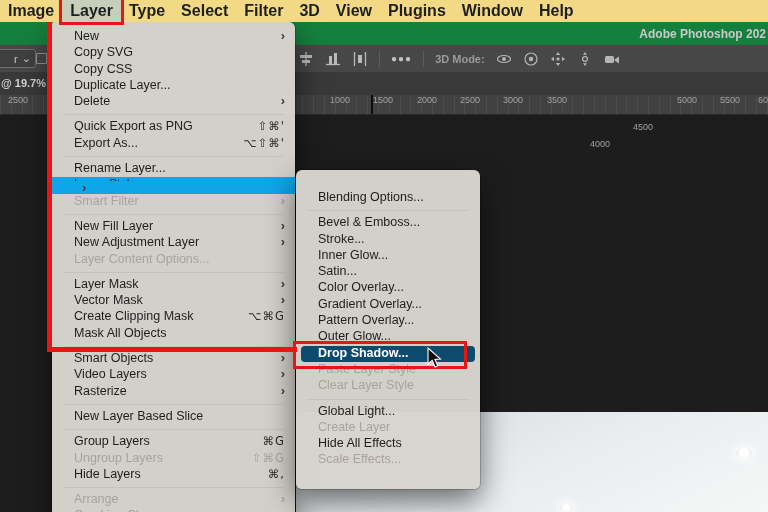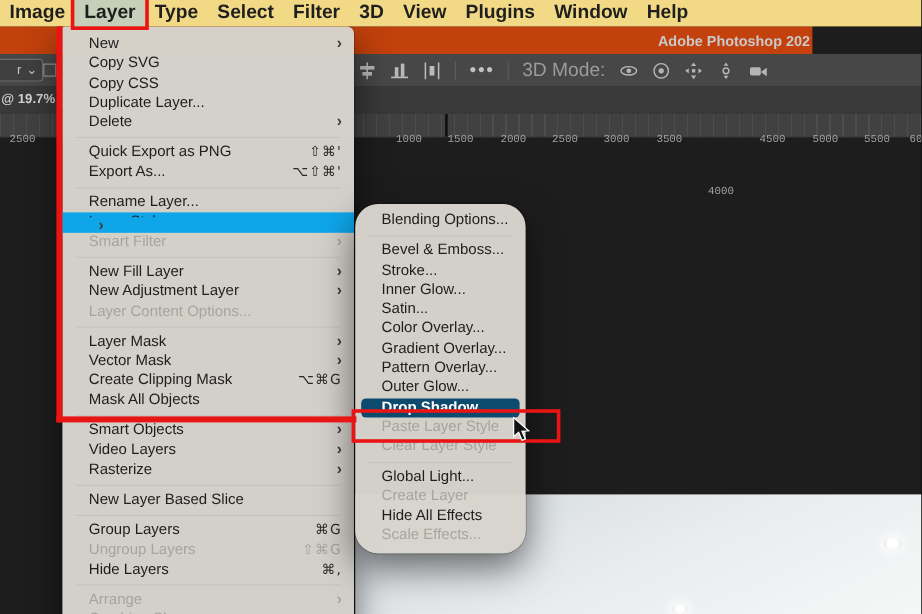--- a/index.html
+++ b/index.html
@@ -4,56 +4,56 @@
 <style>
   html,body{margin:0;padding:0;background:#101010;}
   .stage{position:relative;width:768px;height:512px;overflow:hidden;
          font-family:"Liberation Sans",sans-serif;background:#1d1d1d;}
   
   .menubar{position:absolute;left:0;top:0;width:768px;height:22px;background:#f2d985;
            display:flex;align-items:center;padding-left:0;z-index:6;}
   .mb-item{padding:2px 8px;font-size:16px;font-weight:600;color:#1f1f1f;white-space:nowrap;}
   .mb-item.active{background:#c6cfb9;outline:3px solid #e91515;}
   
-  .titlebar{position:absolute;left:0;top:22px;width:677px;height:23px;background:#c2410c;
+  .titlebar{position:absolute;left:0;top:22px;width:768px;height:23px;background:#15803d;
             border-bottom:1px solid #3b82f6;z-index:2;}
   .app-title{position:absolute;right:2px;top:5px;font-size:12px;font-weight:700;color:#c9c9c9;white-space:nowrap;}
   
   .optionsbar{position:absolute;left:0;top:45px;width:768px;height:27px;background:#474747;
               border-bottom:1px solid #2e2e2e;z-index:2;}
   .ob-preset{position:absolute;left:-14px;top:4px;width:44px;height:17px;border:1px solid #6e6e6e;
              border-radius:3px;background:#3f3f3f;color:#c5c5c5;font-size:11px;
              display:flex;align-items:center;justify-content:flex-end;padding-right:4px;gap:4px;}
   .ob-check{position:absolute;left:36px;top:8px;width:9px;height:9px;border:1px solid #919191;border-radius:1px;}
   .ob-group{position:absolute;left:298px;top:0;height:27px;display:flex;align-items:center;gap:11px;}
   .ob-sep{width:1px;height:16px;background:#5d5d5d;}
   .ob-icon{width:16px;height:16px;display:block;}
   .ob-more{color:#c2c2c2;font-size:10px;letter-spacing:1px;font-weight:700;}
-  .ob-label{color:#9b9b9b;font-size:16px;}
+  .ob-label{color:#9b9b9b;font-size:11px;font-weight:bold;}
   
   .tabbar{position:absolute;left:0;top:72px;width:768px;height:23px;background:#393939;
           border-bottom:1px solid #262626;z-index:2;}
   .tab-label{position:absolute;left:1px;top:5px;font-size:11px;font-weight:700;color:#d2d2d2;white-space:nowrap;}
   
   .ruler{position:absolute;left:0;top:95px;width:768px;height:19px;background:#414141;
          border-bottom:1px solid #2a2a2a;z-index:2;
          background-image:repeating-linear-gradient(90deg,#4d4d4d 0px,#4d4d4d 1px,transparent 1px,transparent 10.8px);}
-  .ruler-num{position:absolute;top:16px;font-size:9px;color:#a2a2a2;white-space:nowrap;font-family:Liberation Mono, monospace;}
+  .ruler-num{position:absolute;top:0;font-size:9px;color:#a2a2a2;white-space:nowrap;}
   .ruler-cursor{position:absolute;left:371px;top:0;width:2px;height:19px;background:#0d0d0d;}
   
   .canvas{position:absolute;left:0;top:114px;width:768px;height:398px;background:#1d1d1d;z-index:1;}
   .photo{position:absolute;left:296px;top:298px;width:472px;height:214px;overflow:hidden;
          background:linear-gradient(155deg,#d3d8dc 0%,#e9edef 40%,#f6f7f7 75%);}
   .ph-light{position:absolute;border-radius:50%;background:radial-gradient(circle,#ffffff 0 40%,#eef0f0 70%,rgba(238,240,240,0) 100%);
             box-shadow:0 0 8px 3px rgba(255,255,255,.8);}
   
   .menu{position:absolute;background:rgba(215,211,205,0.98);border-radius:6px;
         box-shadow:0 12px 30px rgba(0,0,0,.55),0 0 0 1px rgba(0,0,0,.18);z-index:5;}
   .menu.left{left:52px;top:22px;width:243px;height:512px;padding:7px 0 0 0;border-top-left-radius:2px;}
-  .menu.sub{left:296px;top:170px;width:142px;padding:6px 0;border-radius:19px;}
+  .menu.sub{left:296px;top:170px;width:184px;padding:20px 0;}
   .mi{height:16.3px;display:flex;align-items:flex-start;padding:0 10px 0 22px;font-size:12.5px;color:#1e1e1e;}
   .mi .lab{flex:1;white-space:nowrap;overflow:hidden;}
   .mi .sc{font-family:"DejaVu Sans",sans-serif;font-size:11.5px;color:#2a2a2a;letter-spacing:1px;white-space:nowrap;}
   .mi .arr{color:#3c3c3c;font-size:13px;font-weight:700;margin-left:8px;line-height:1;}
   .mi.dis .lab,.mi.dis .sc,.mi.dis .arr{color:#a8a49d;}
   .mi.hl{background:#0ea5e9;flex-direction:column;}
   .mi.sel{background:#0c4a6e;border-radius:4px;margin:0 5px;padding:0 5px 0 17px;}
   .mi.sel .lab{color:#ffffff;font-weight:700;}
   .msep{height:1px;background:#c6c2bc;margin:4px 11px;}
   
@@ -160,21 +160,21 @@
   <div class="ruler">
     <div class="ruler-cursor"></div>
   <span class="ruler-num" style="left: 8px;">2500</span>
       <span class="ruler-num" style="left: 330px;">1000</span>
       <span class="ruler-num" style="left: 373px;">1500</span>
       <span class="ruler-num" style="left: 417px;">2000</span>
       <span class="ruler-num" style="left: 460px;">2500</span>
       <span class="ruler-num" style="left: 503px;">3000</span>
       <span class="ruler-num" style="left: 547px;">3500</span>
       <span class="ruler-num" style="left: 590px; margin-top: 44px;">4000</span>
-      <span class="ruler-num" style="left: 633px;">4500</span>
+      <span class="ruler-num" style="left: 633px; margin-top: 27px;">4500</span>
       <span class="ruler-num" style="left: 677px;">5000</span>
       <span class="ruler-num" style="left: 720px;">5500</span>
       <span class="ruler-num" style="left: 758px;">60</span>
     </div>
 
   <div class="menubar">
       <span class="mb-item">Image</span>
       <span class="mb-item active">Layer</span>
       <span class="mb-item">Type</span>
       <span class="mb-item">Select</span>

